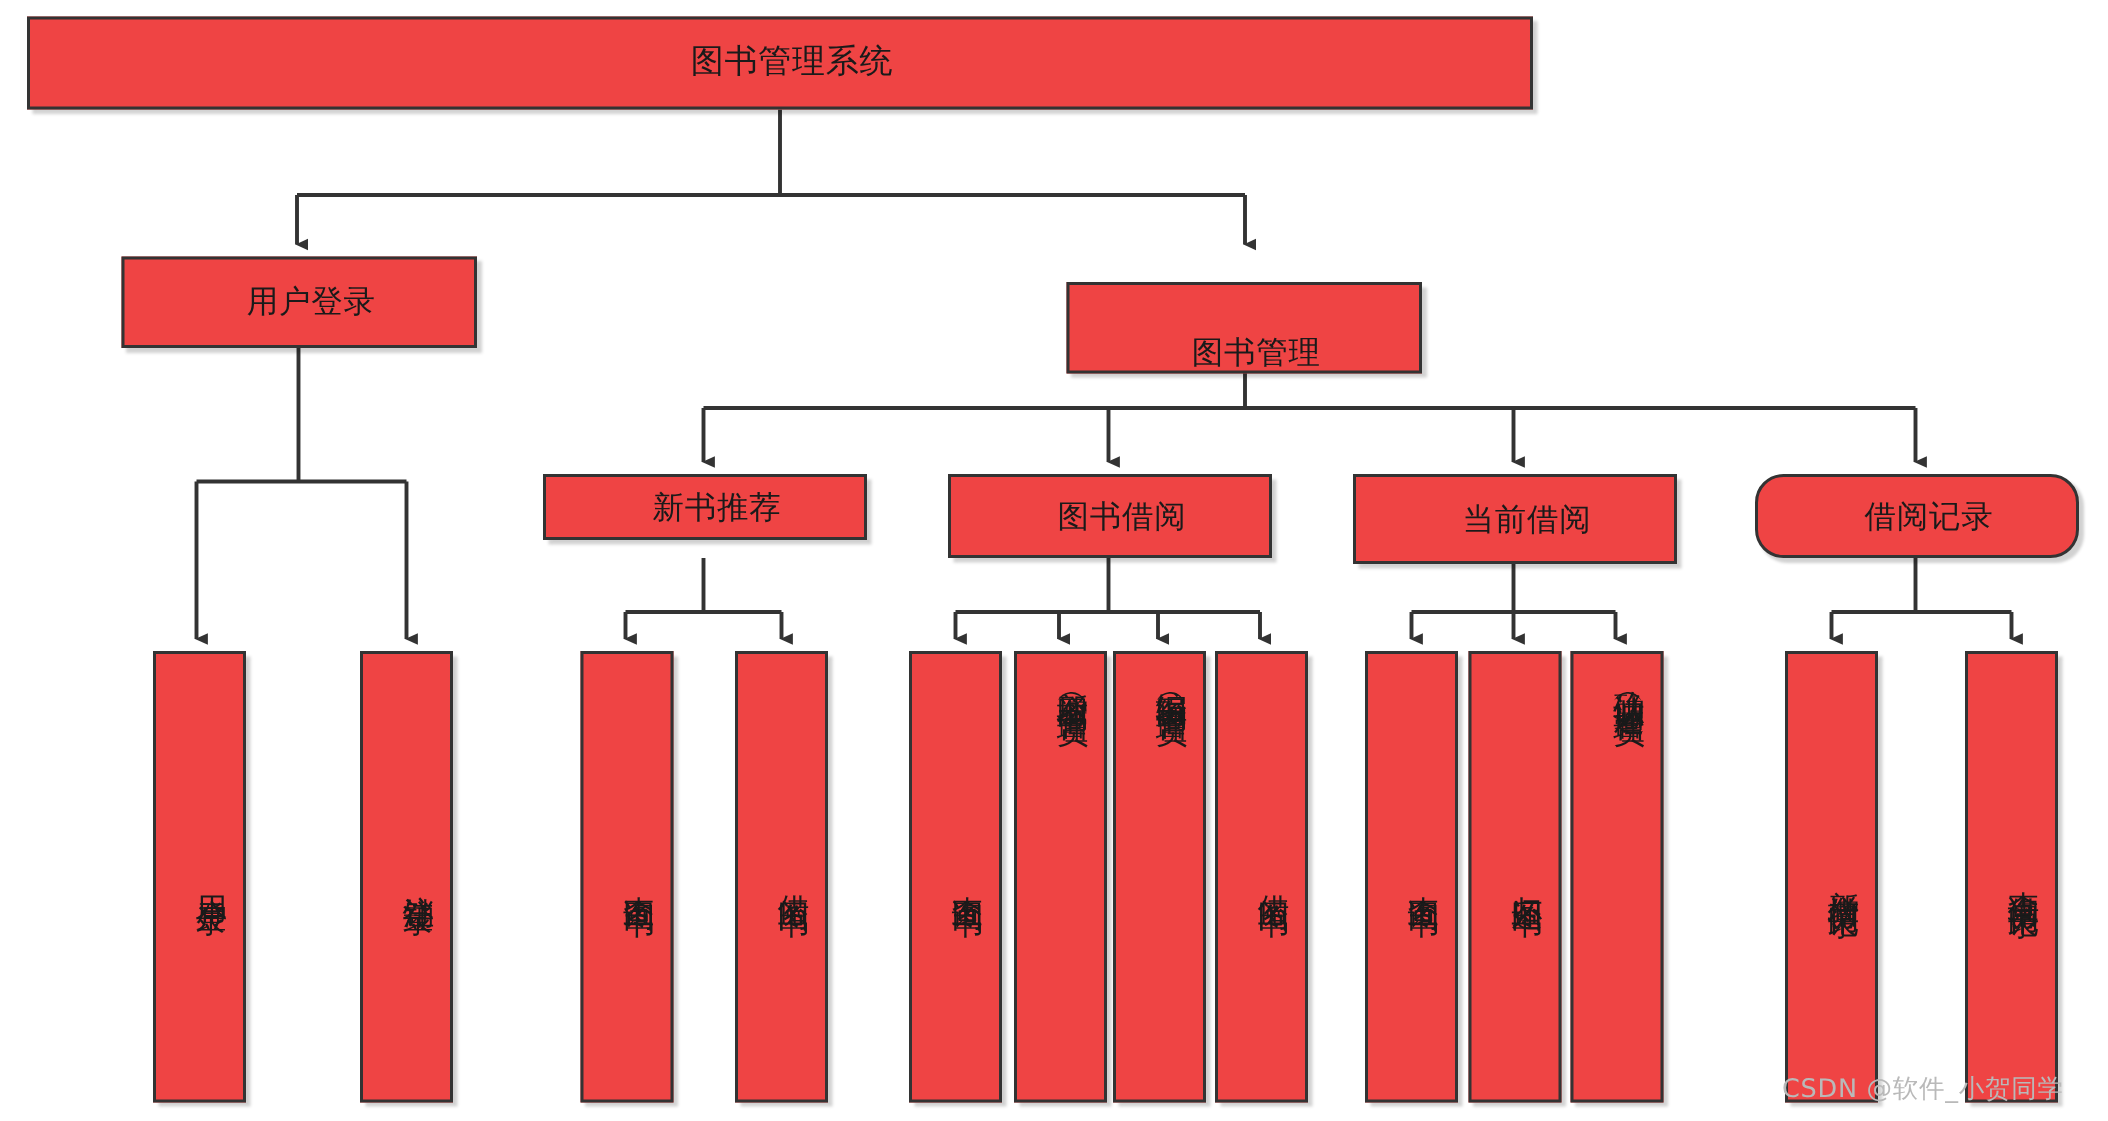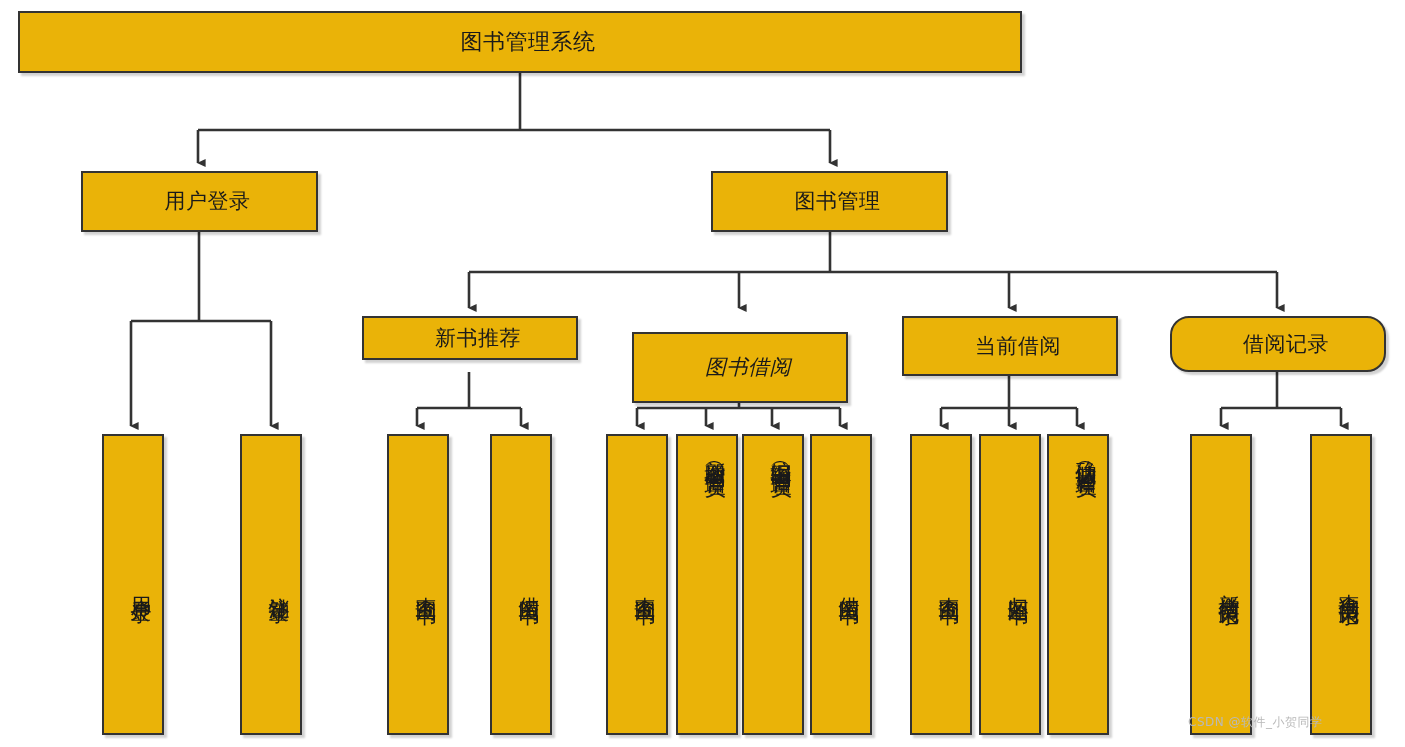--- a/index.html
+++ b/index.html
@@ -22,21 +22,21 @@
     position: absolute;
     left: 0;
     top: 0;
     width: 1405px;
     height: 747px;
     pointer-events: none;
   }
   .node {
     position: absolute;
     box-sizing: border-box;
-    background: #eab308;
+    background: #ef4444;
     border: 2.5px solid #333333;
     box-shadow: 3px 3px 2px rgba(0,0,0,0.18);
     display: flex;
     align-items: center;
     justify-content: center;
     color: #1a1a1a;
     padding-left: 16px;
   }
   .node-label {
     font-size: 21px;
@@ -66,21 +66,21 @@
     justify-content: center;
   }
   .leaf-inner.align-top {
     align-items: flex-start;
     padding-top: 8px;
   }
   #watermark {
     position: absolute;
     left: 1188px;
     top: 714px;
-    font-size: 12px;
+    font-size: 17px;
     color: #b9b9b9;
     letter-spacing: 0.5px;
     white-space: nowrap;
     font-family: "DejaVu Sans", "Liberation Sans", sans-serif;
   }
 </style>
 </head>
 <body>
 
 <div id="diagram-root">
@@ -139,29 +139,29 @@
   </svg>
 
   <div class="node node-root" style="left:18px; top:11px; width:1004px; height:62px;">
     <span class="node-label">图书管理系统</span>
   </div>
 
   <div class="node" style="left:81px; top:171px; width:237px; height:61px;">
     <span class="node-label">用户登录</span>
   </div>
 
-  <div class="node" style="left:711px; top:171px; width:237px; height:61px;">
+  <div class="node" style="left:711px; top:188px; width:237px; height:61px;align-items:flex-end;">
     <span class="node-label">图书管理</span>
   </div>
 
   <div class="node" style="left:362px; top:316px; width:216px; height:44px;">
     <span class="node-label">新书推荐</span>
   </div>
 
-  <div class="node" style="left:632px; top:332px; width:216px; height:71px;font-style:italic;">
+  <div class="node" style="left:632px; top:316px; width:216px; height:56px;">
     <span class="node-label">图书借阅</span>
   </div>
 
   <div class="node" style="left:902px; top:316px; width:216px; height:60px;">
     <span class="node-label">当前借阅</span>
   </div>
 
   <div class="node" style="left:1170px; top:316px; width:216px; height:56px;border-radius:19px;">
     <span class="node-label">借阅记录</span>
   </div>

